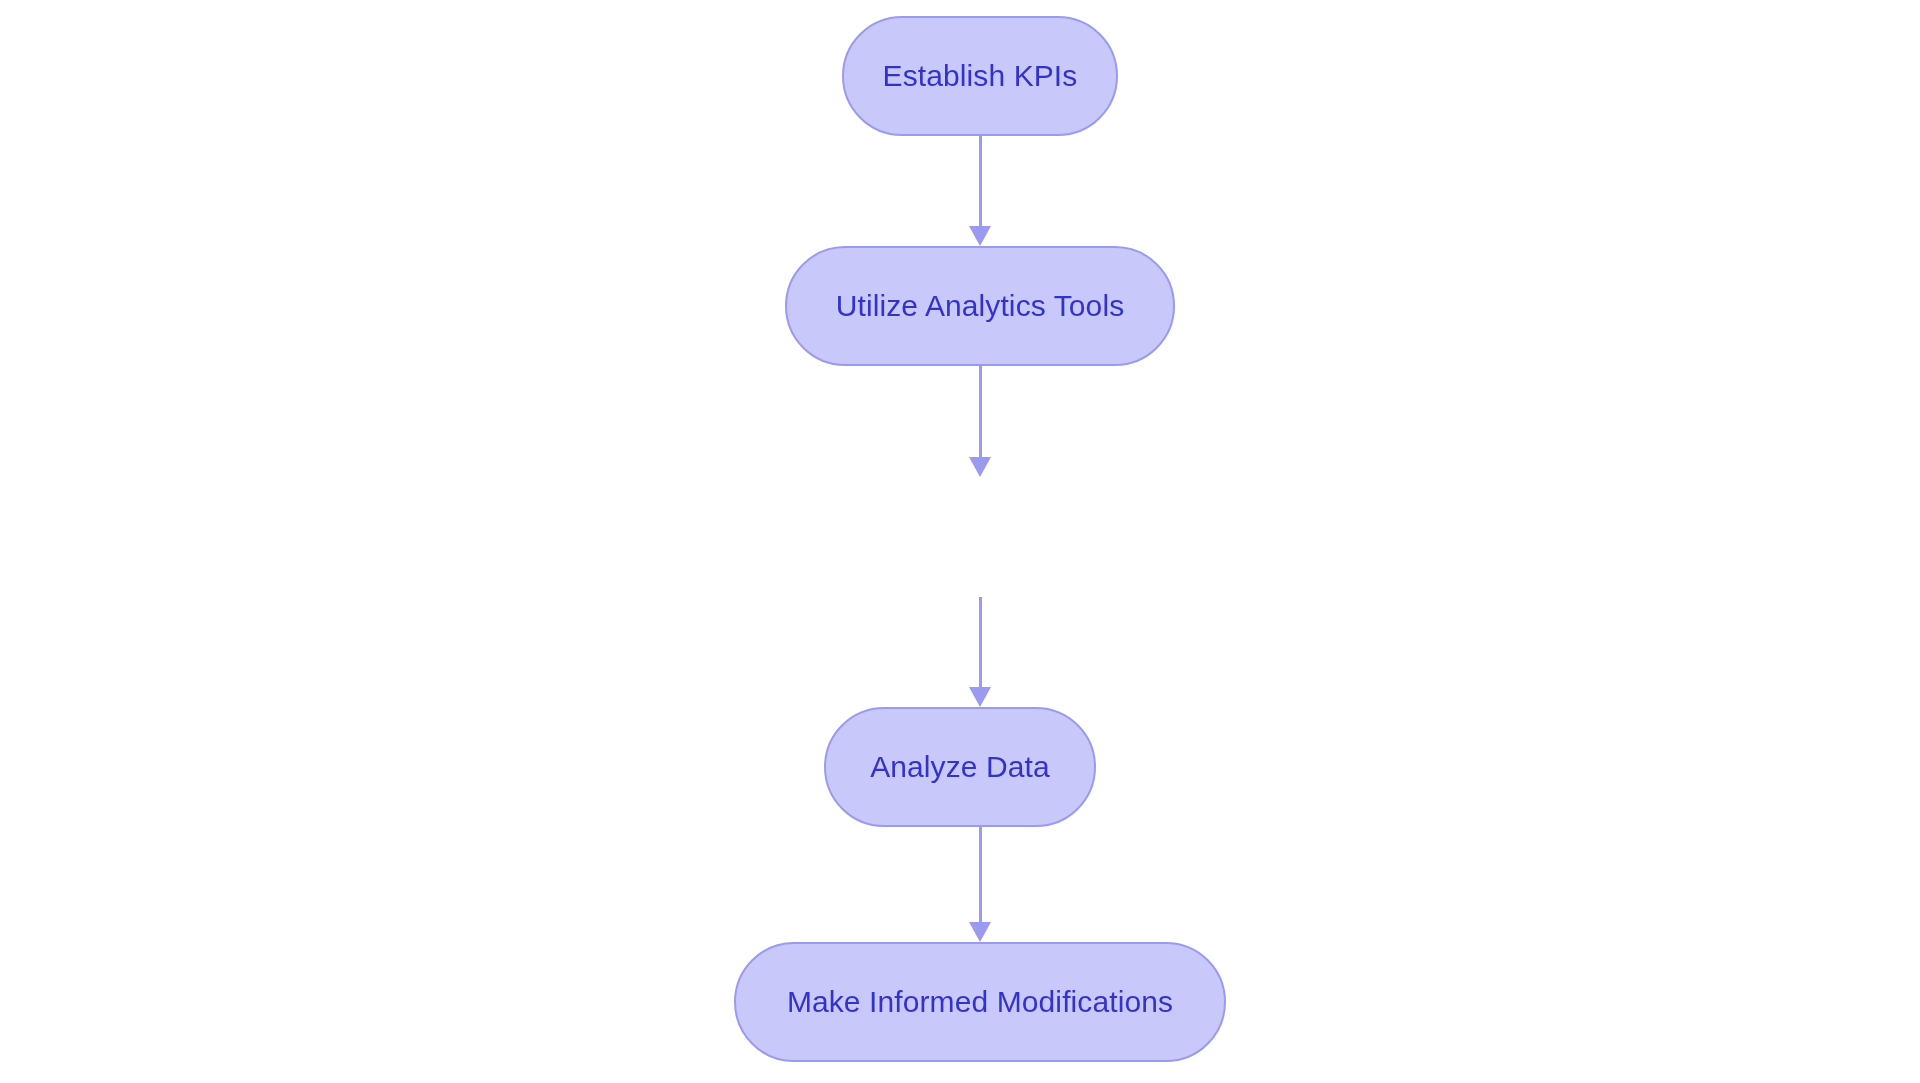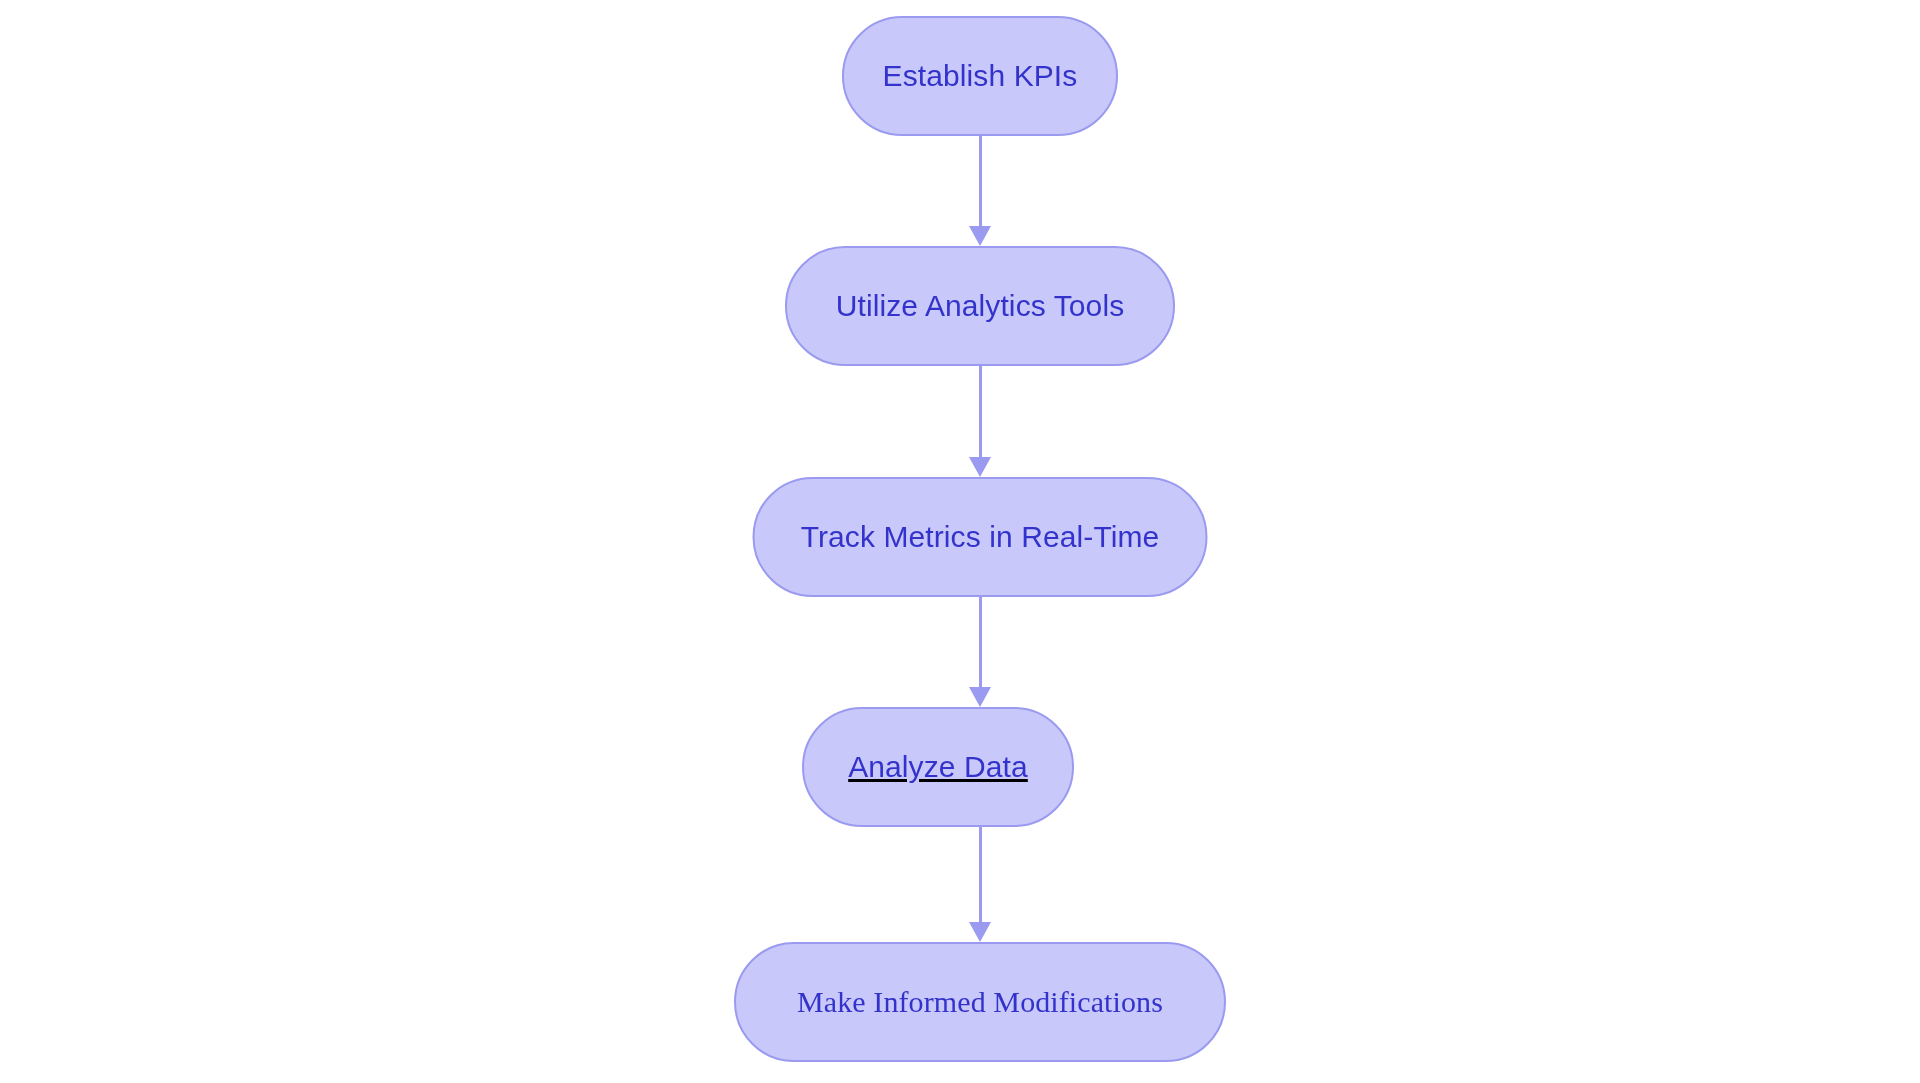--- a/index.html
+++ b/index.html
@@ -51,22 +51,22 @@
     line-height: 1;
     letter-spacing: 0.1px;
     white-space: nowrap;
     text-align: center;
   }
 
   
   .node-1 { left: 960px; top: 16px;   width: 276px; }
   .node-2 { left: 960px; top: 246px;  width: 390px; justify-content: center; }
   .node-3 { left: 960px; top: 477px;  width: 455px; }
-  .node-4 { left: 918px; top: 707px;  width: 272px; text-decoration: underline; }
-  .node-5 { left: 960px; top: 942px;  width: 492px; font-family: Liberation Serif, serif; }
+  .node-4 { left: 940px; top: 707px;  width: 272px; }
+  .node-5 { left: 960px; top: 942px;  width: 492px; }
 
   
   .connector {
     position: absolute;
     transform: translateX(-50%);
     width: 24px;
   }
   .connector .line {
     position: absolute;
     left: 50%;
@@ -113,23 +113,20 @@
 
     <div class="node node-2">
       <span class="node-label">Utilize Analytics Tools</span>
     </div>
 
     <div class="connector conn-2">
       <div class="line"></div>
       <div class="arrowhead"></div>
     </div>
 
-    <div class="node node-3">
-      <span class="node-label">Track Metrics in Real-Time</span>
-    </div>
 
     <div class="connector conn-3">
       <div class="line"></div>
       <div class="arrowhead"></div>
     </div>
 
     <div class="node node-4">
       <span class="node-label">Analyze Data</span>
     </div>
 

